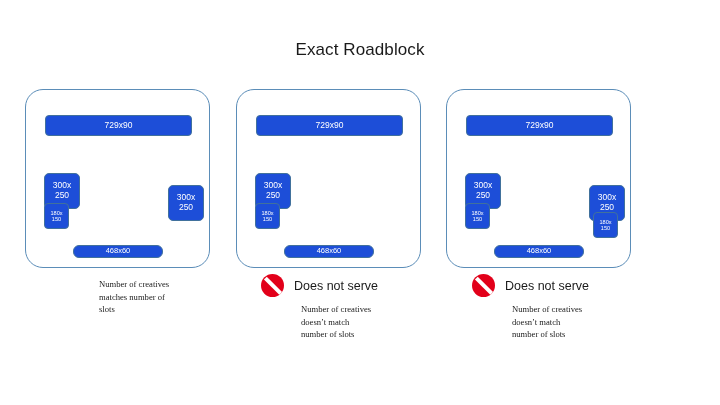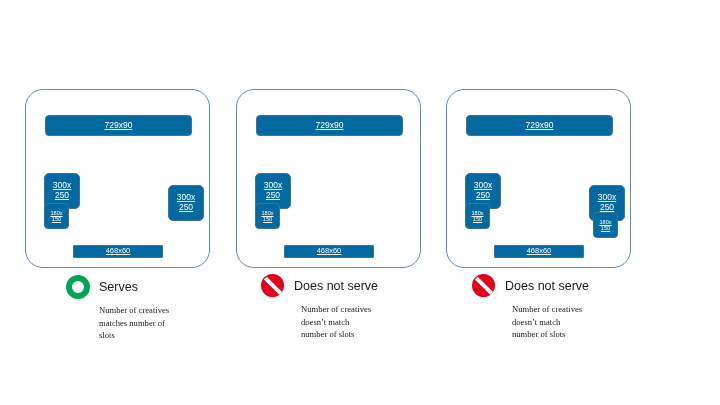--- a/index.html
+++ b/index.html
@@ -44,33 +44,32 @@
     box-sizing: border-box;
     background: #ffffff;
   }
   .panel-1 { left: 25px; }
   .panel-2 { left: 236px; }
   .panel-3 { left: 446px; }
 
   
   .box {
     position: absolute;
-    background: #0369a1;
+    background: #1d4ed8;
     border: 1px solid #41719c;
     border-radius: 5px;
     box-sizing: border-box;
     color: #ffffff;
     display: flex;
     flex-direction: column;
     align-items: center;
     justify-content: center;
     line-height: 1.12;
     text-align: center;
     overflow: hidden;
-    text-decoration: underline;
   }
 
   
   .box-leaderboard {
     left: 19px;
     top: 25px;
     width: 147px;
     height: 21px;
     font-size: 8.5px;
     border-radius: 4px;
@@ -96,21 +95,21 @@
   .small-left  { left: 18px;  top: 113px; }
   .small-right { left: 146px; top: 122px; }
 
   
   .box-banner {
     left: 47px;
     top: 155px;
     width: 90px;
     height: 13px;
     font-size: 7.5px;
-    border-radius: 1px;
+    border-radius: 6px;
   }
 
   
   .status {
     position: absolute;
     width: 200px;
   }
   .status-1 { left: 66px;  top: 274px; }
   .status-2 { left: 261px; top: 273px; }
   .status-3 { left: 472px; top: 273px; }
@@ -172,20 +171,21 @@
   }
   .desc-1 { margin-left: 33px; margin-top: 4px; }
   .desc-2 { margin-left: 40px; margin-top: 4px; }
   .desc-3 { margin-left: 40px; margin-top: 4px; }
 </style>
 </head>
 <body>
 
 <div id="slide">
 
+  <div class="title">Exact Roadblock</div>
 
   <div class="panel panel-1">
     <div class="box box-leaderboard">
       <span>729x90</span>
     </div>
     <div class="box box-mpu mpu-left">
       <span>300x</span>
       <span>250</span>
     </div>
     <div class="box box-mpu mpu-right">
@@ -195,26 +195,20 @@
     <div class="box box-small small-left">
       <span>180x</span>
       <span>150</span>
     </div>
     <div class="box box-banner">
       <span>468x60</span>
     </div>
   </div>
 
   <div class="status status-1">
-    <div class="status-head">
-      <div class="status-icon">
-        <div class="icon-ring"></div>
-      </div>
-      <div class="status-label">Serves</div>
-    </div>
     <div class="status-desc desc-1">Number of creatives
 matches number of
 slots</div>
   </div>
 
   <div class="panel panel-2">
     <div class="box box-leaderboard">
       <span>729x90</span>
     </div>
     <div class="box box-mpu mpu-left">

